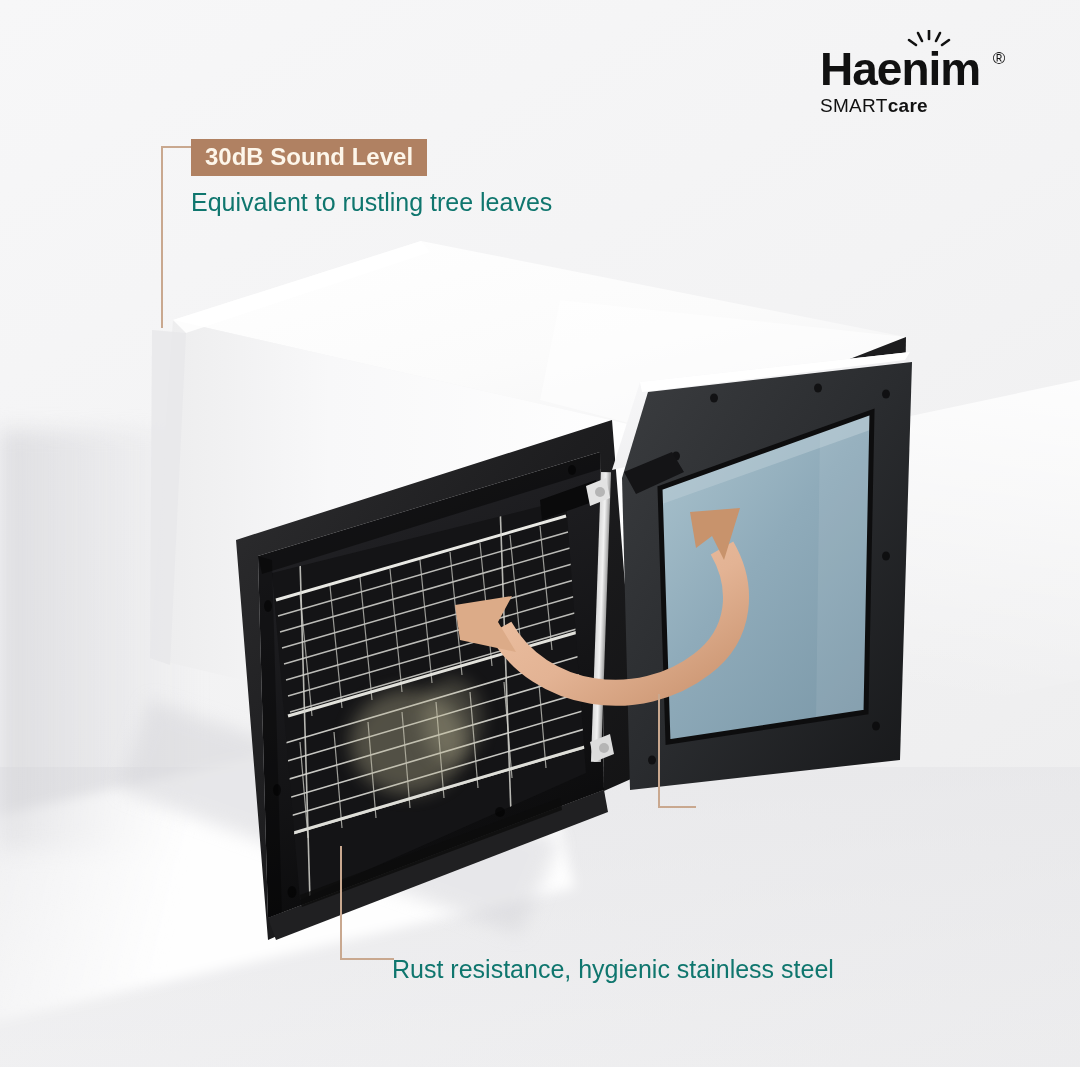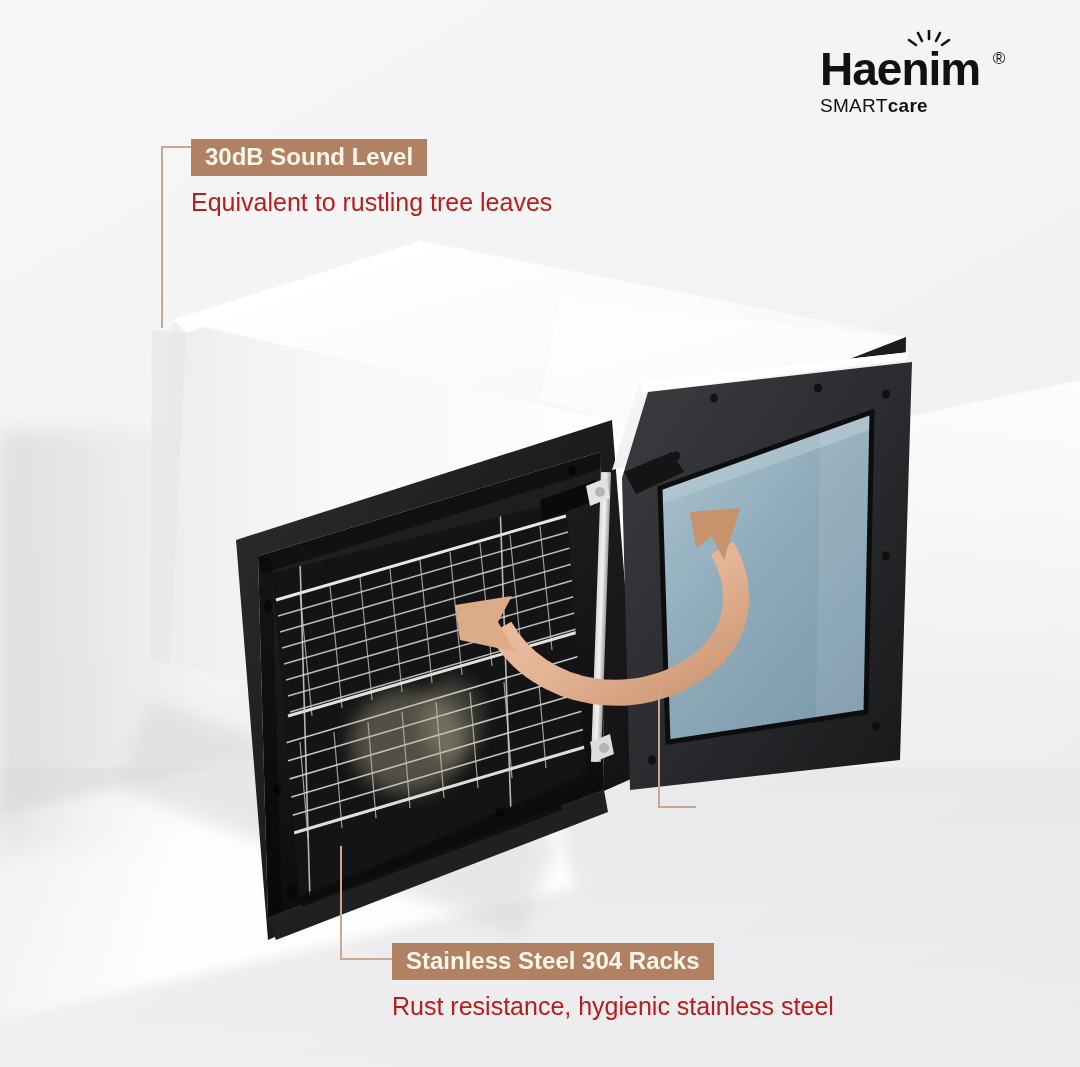--- a/index.html
+++ b/index.html
@@ -62,21 +62,21 @@
     display:inline-block;
     background:#b08162;
     color:#fdf6ea;
     font-size:24px; font-weight:bold;
     padding:5px 14px 7px 14px;
     line-height:1.05;
     white-space:nowrap;
   }
   .caption{
     display:block;
-    color:#b91c1c;
+    color:#0f766e;
     font-size:25px;
     margin-top:12px;
     white-space:nowrap;
   }
   #callout-sound{ left:191px; top:131px;margin-top:8px; }
   #callout-sound .caption{ margin-left:0px; }
   #callout-door{ left:694px; top:791px; }
   #callout-door .caption{ margin-left:-4px; }
   #callout-racks{ left:392px; top:943px; }
   #callout-racks .caption{ margin-left:0px; }
@@ -318,21 +318,20 @@
 </div>
 
 <div class="leader h" id="lead-door-h"></div>
 <div class="leader v" id="lead-door-v"></div>
 <div class="callout" id="callout-door">
 </div>
 
 <div class="leader h" id="lead-racks-h"></div>
 <div class="leader v" id="lead-racks-v"></div>
 <div class="callout" id="callout-racks">
-  <span class="badge">Stainless Steel 304 Racks</span>
   <span class="caption">Rust resistance, hygienic stainless steel</span>
 </div>
 
 <div id="logo">
   <div class="word">
     <svg class="burst" viewBox="0 0 46 20">
       <g stroke="#111" stroke-width="2.6" stroke-linecap="round">
         <line x1="23" y1="0" x2="23" y2="9"></line>
         <line x1="12" y1="3" x2="16" y2="11"></line>
         <line x1="34" y1="3" x2="30" y2="11"></line>

